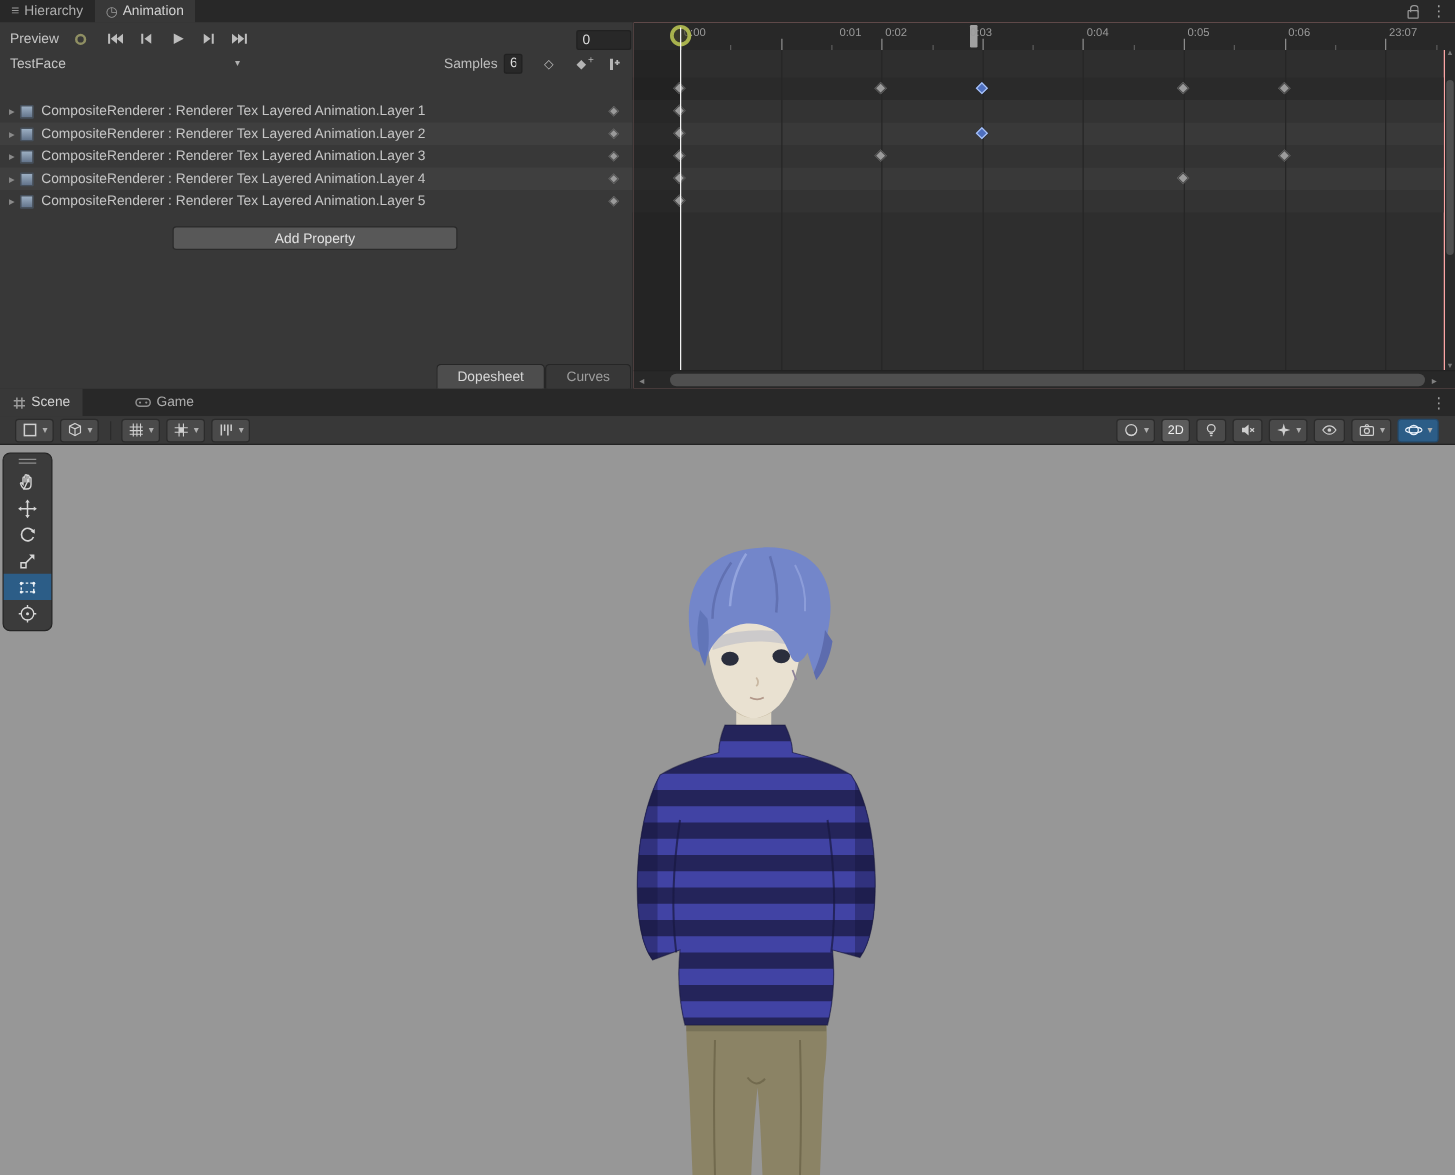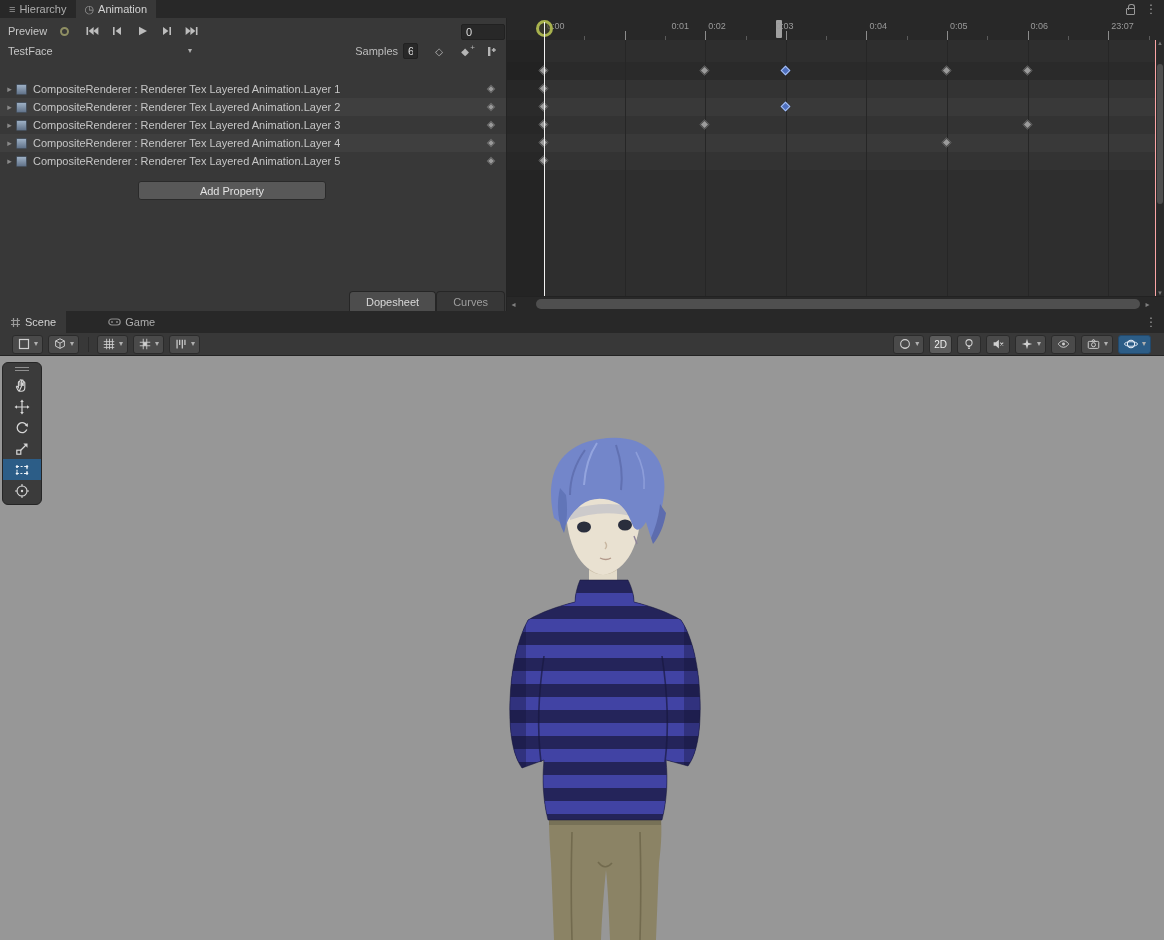--- a/index.html
+++ b/index.html
@@ -50,21 +50,21 @@
 
   .props-area { position:relative; flex:1; padding-top:18px; }
   .prop-row { height:18px; display:flex; align-items:center; padding-left:4px; background:#383838; }
   .prop-row.alt { background:#3f3f3f; }
   .disc { width:11px; color:#8a8a8a; font-size:9px; text-align:center; }
   .picon { width:11px; height:11px; border:1px solid #46505c; border-radius:1px; margin:0 1px;
     background:linear-gradient(#9db0c4,#62738a); flex:none; }
   .plabel { margin-left:5px; color:#c6c6c6; white-space:nowrap; overflow:hidden; }
   .pdiamond { margin-left:auto; margin-right:12px; width:6px; height:6px; background:#9a9a9a;
     border:1px solid #555; transform:rotate(45deg); flex:none; }
-  .add-prop { position:absolute; left:138px; top:119px; width:188px; height:19px;
+  .add-prop { position:absolute; left:138px; top:119px; width:228px; height:19px;
     background:#585858; border:1px solid #2a2a2a; border-radius:3px; color:#e2e2e2;
     font-size:11px; font-family:inherit; }
 
   .sheet-tabs { position:absolute; right:1px; bottom:0; display:flex; height:20px; }
   .sheet-tab { display:flex; align-items:center; justify-content:center; padding:0 16px;
     border:1px solid #262626; border-bottom:none; border-radius:4px 4px 0 0; background:#373737; color:#9e9e9e; }
   .sheet-tab.active { background:#4d4d4d; color:#d8d8d8; }
 
   
   .ruler { position:absolute; top:0; left:0; right:0; height:22px; background:#282828; overflow:hidden; }

